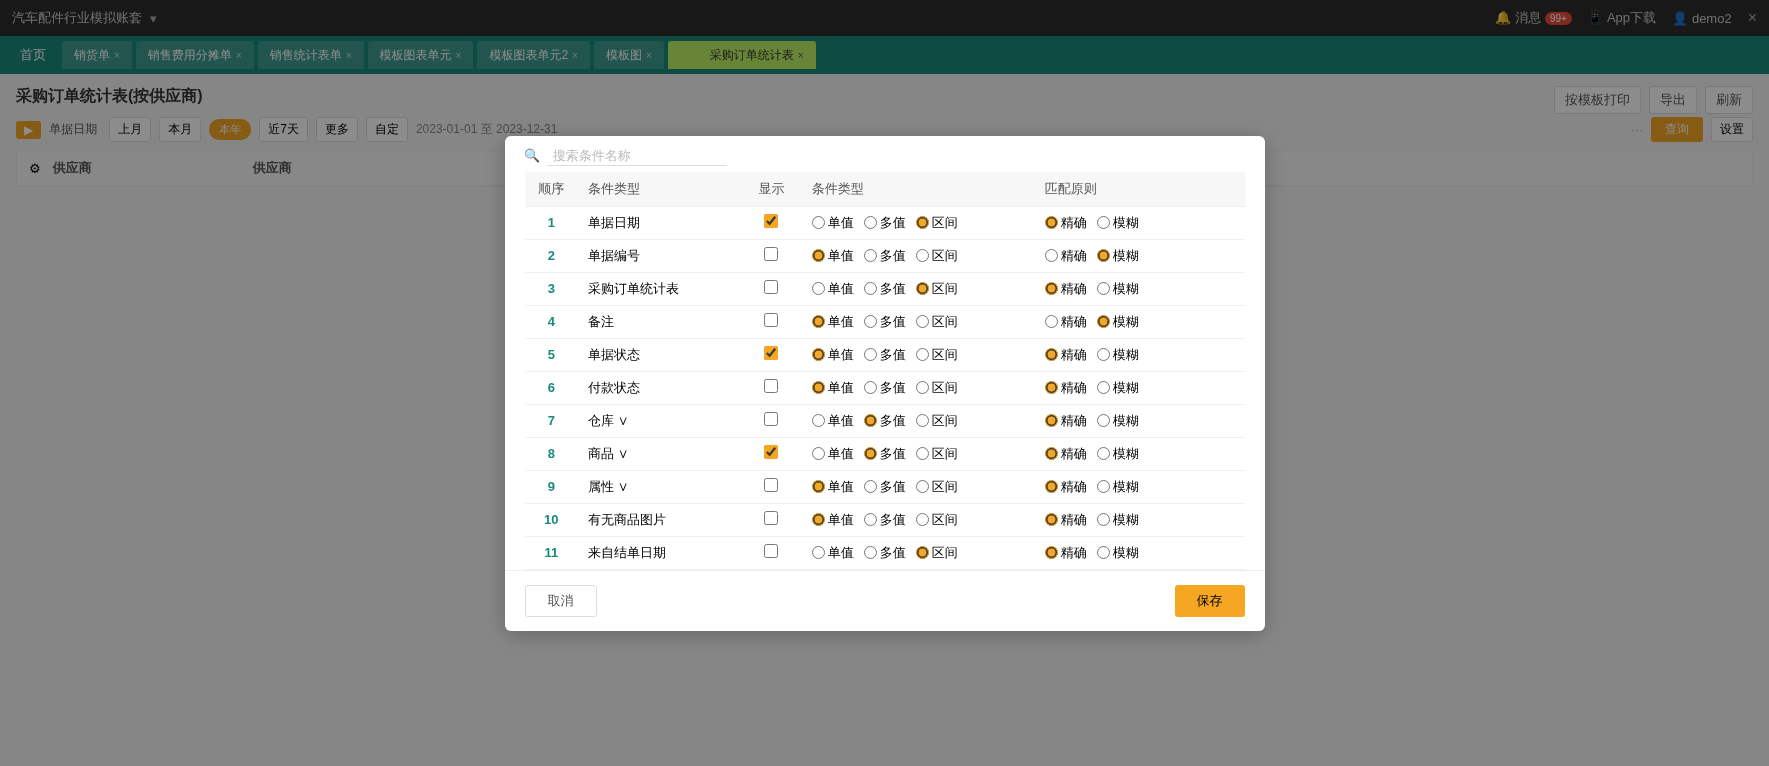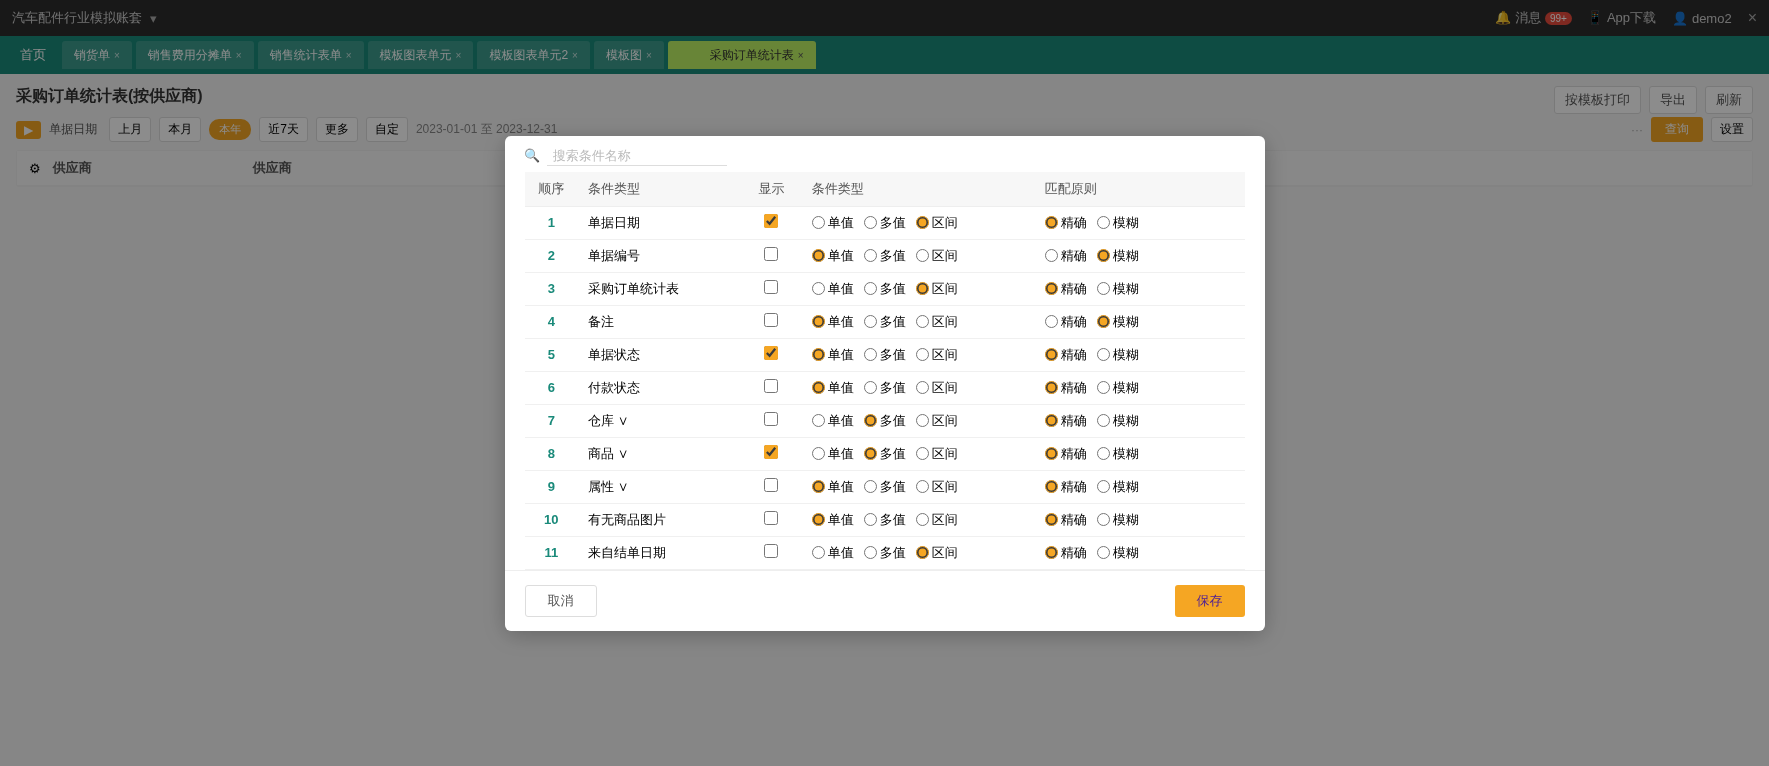--- a/index.html
+++ b/index.html
@@ -206,21 +206,21 @@
       background: white;
       border: 1px solid #ddd;
       padding: 6px 22px;
       border-radius: 3px;
       cursor: pointer;
       font-size: 13px;
       color: #555;
     }
     .btn-save {
       background: #f5a623;
-      color: #4c1d95;
+      color: #000000;
       border: none;
       padding: 6px 22px;
       border-radius: 3px;
       cursor: pointer;
       font-size: 13px;
     }
 
     
     .bg-date-bar {
       display: flex;

